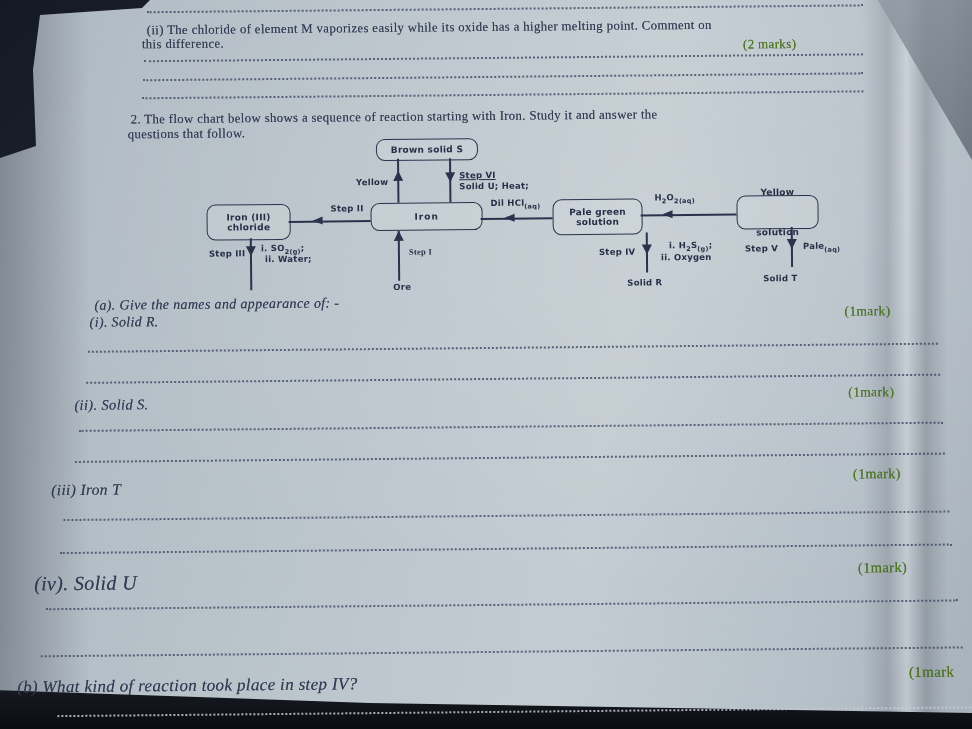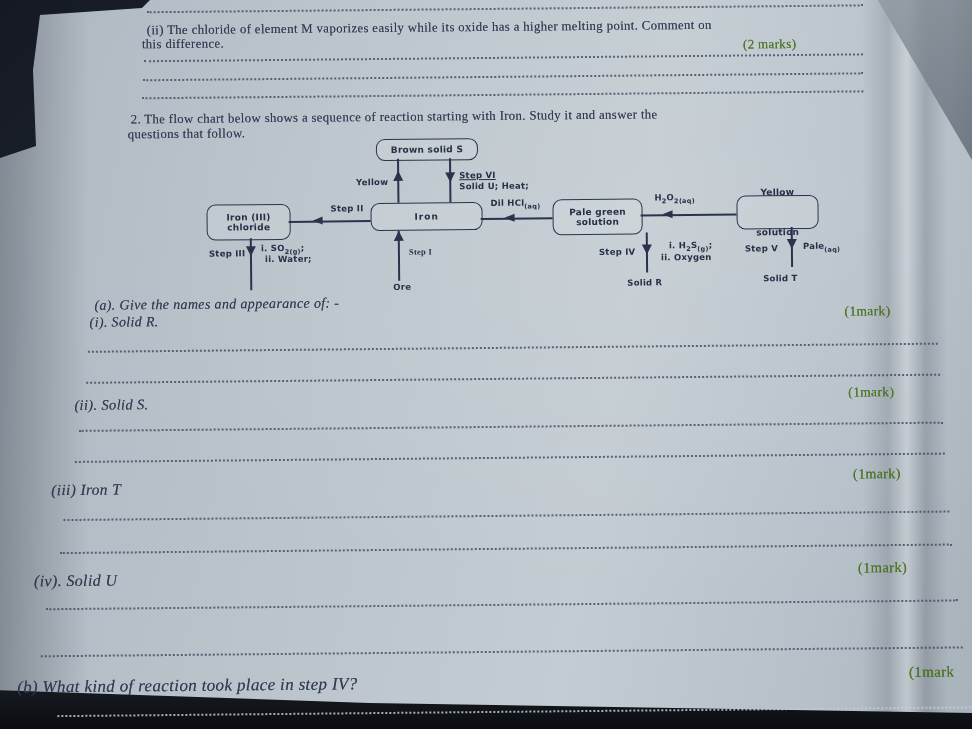--- a/index.html
+++ b/index.html
@@ -155,21 +155,21 @@
     <div class="line ital" style="top:393px;left:74px;font-size:14.5px;">(ii). Solid S.</div>
     <div class="line marks" style="top:388px;left:848px;font-size:13.5px;">(1mark)</div>
     <div class="dots" style="top:426px;left:78px;width:864px;"></div>
     <div class="dots" style="top:457px;left:74px;width:870px;"></div>
 
     <div class="line ital" style="top:477px;left:50px;font-size:15.5px;">(iii) Iron T</div>
     <div class="line marks" style="top:470px;left:852px;font-size:14px;">(1mark)</div>
     <div class="dots" style="top:515px;left:62px;width:886px;"></div>
     <div class="dots" style="top:548px;left:58px;width:892px;"></div>
 
-    <div class="line ital" style="top:568px;left:32px;font-size:16px;">(iv). Solid U</div>
+    <div class="line ital" style="top:568px;left:32px;font-size:20px;">(iv). Solid U</div>
     <div class="line marks" style="top:563px;left:856px;font-size:14.5px;">(1mark)</div>
     <div class="dots" style="top:604px;left:44px;width:912px;"></div>
     <div class="dots" style="top:651px;left:38px;width:922px;"></div>
 
     <div class="line ital" style="top:673px;left:14px;font-size:17px;">(b) What kind of reaction took place in step IV?</div>
     <div class="line marks" style="top:668px;left:906px;font-size:15px;">(1mark</div>
 
     <div class="dots light" style="top:711px;left:54px;width:918px;"></div>
   </div>
 </div>

